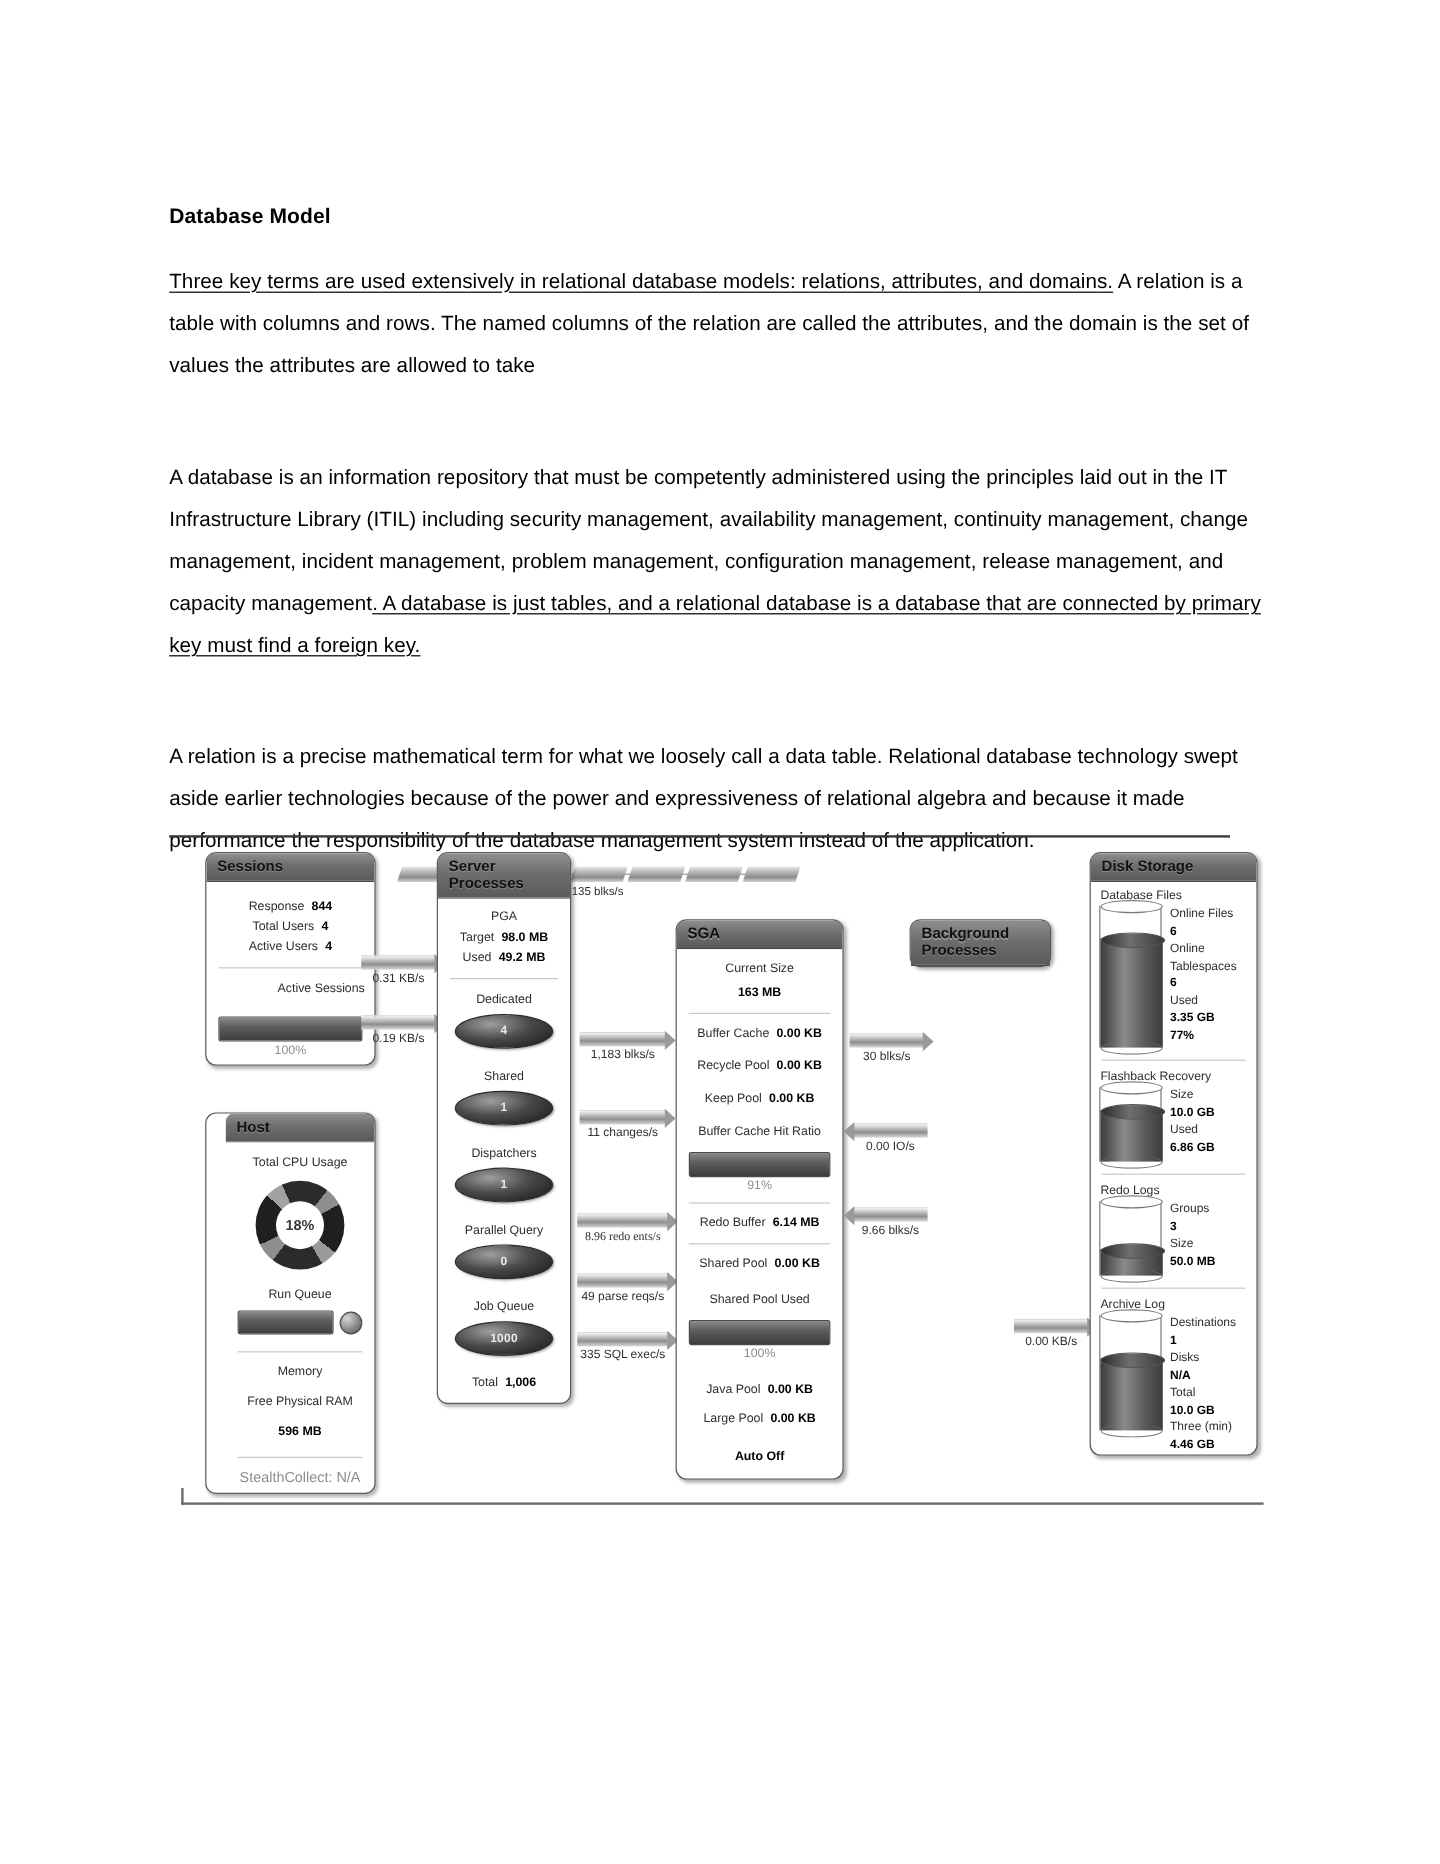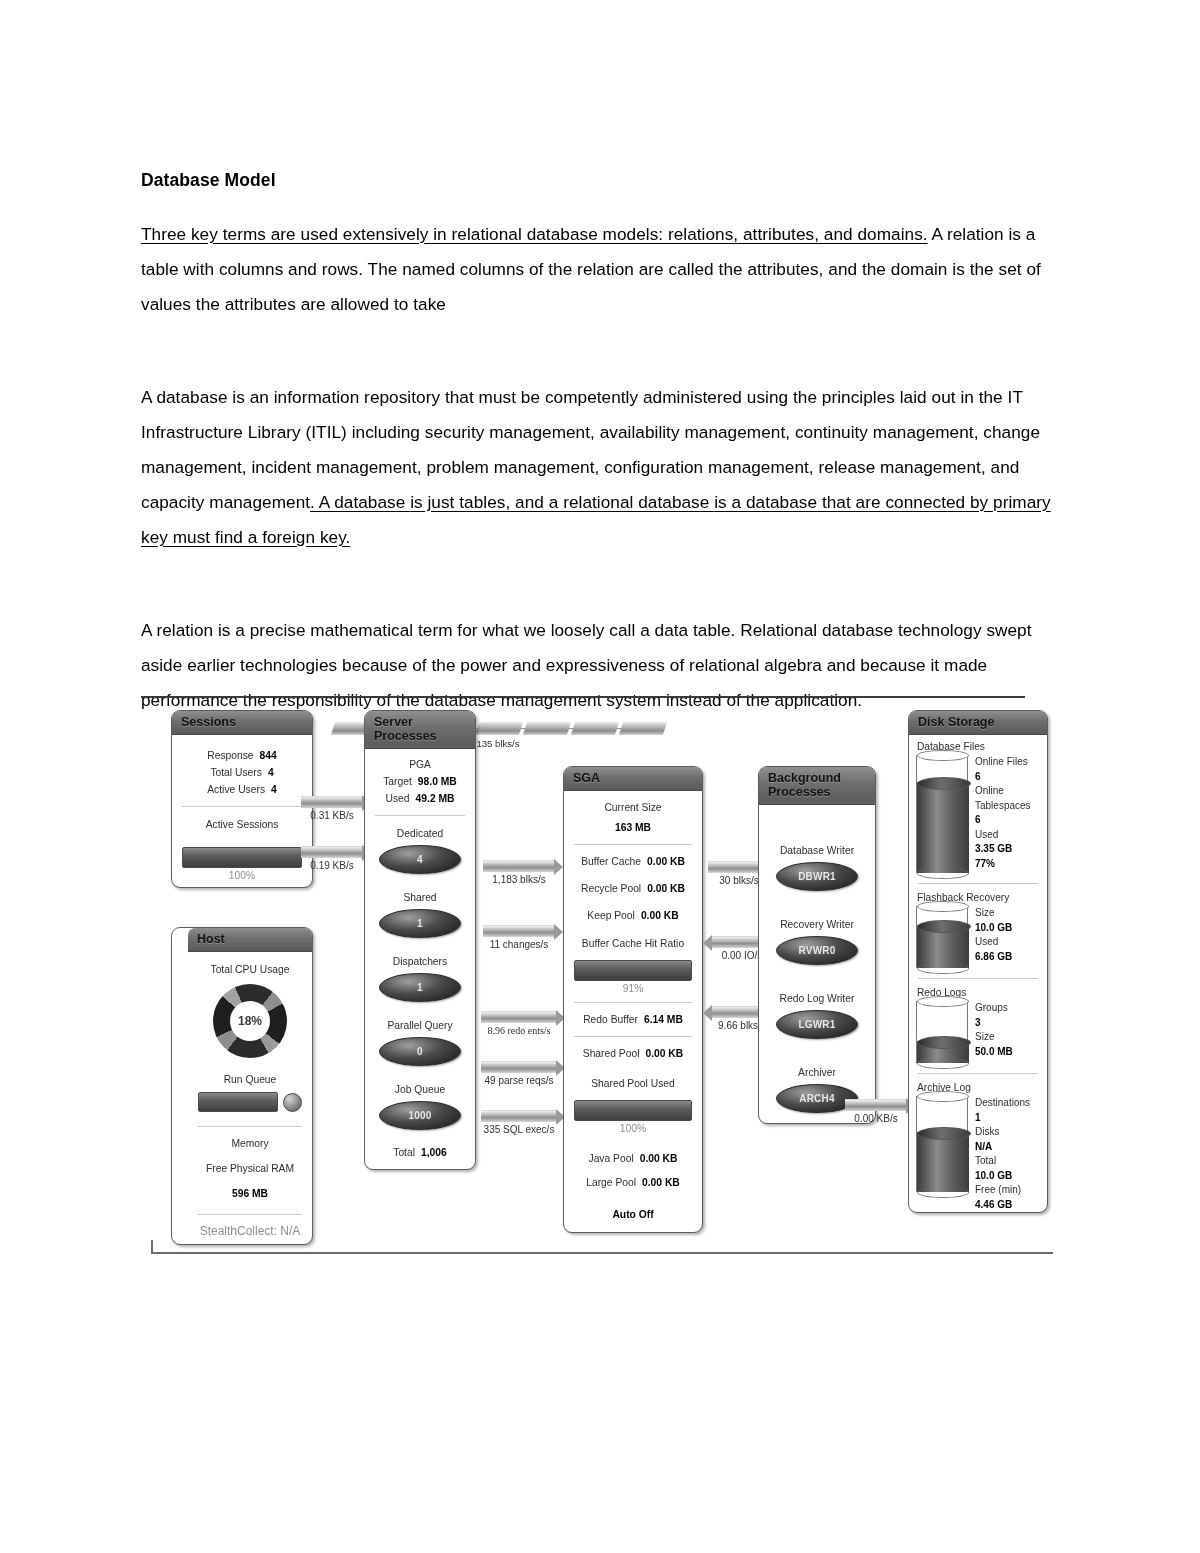--- a/index.html
+++ b/index.html
@@ -228,21 +228,21 @@
         </div>
         <div class="row">
           <span class="lbl">Total Users</span>
           <span class="val">4</span>
         </div>
         <div class="row">
           <span class="lbl">Active Users</span>
           <span class="val">4</span>
         </div>
         <div class="sep"></div>
-        <div class="center" style="margin:10px 0 14px 0;">Active Sessions</div>
+        <div class="center" style="margin:10px 0 14px 0;text-align:right;">Active Sessions</div>
         <div class="bar"></div>
         <div class="pct">100%</div>
       </div>
     </div>
 
     <div class="panel" style="left:38px; top:231px; width:142px;padding-left:16px;">
       <div class="panel-title">Host</div>
       <div class="panel-body" style="padding-top:10px; padding-bottom:5px;">
         <div class="center">Total CPU Usage</div>
         <div class="donut-wrap">
@@ -389,33 +389,20 @@
       <div class="arrow"></div>
       <div class="flabel">0.00 IO/s</div>
     </div>
     <div class="flow rev" style="left:578px; top:310px; width:62px;">
       <div class="arrow"></div>
       <div class="flabel">9.66 blks/s</div>
     </div>
 
     <div class="panel" style="left:625px; top:70px; width:118px;">
       <div class="panel-title" style="white-space:pre-line;">Background Processes</div>
-      <div class="panel-body" style="padding-top:20px; padding-bottom:10px;">
-        <div class="center" style="margin-top:18px;">Database Writer</div>
-        <div class="ell">DBWR1</div>
-
-        <div class="center" style="margin-top:26px;">Recovery Writer</div>
-        <div class="ell">RVWR0</div>
-
-        <div class="center" style="margin-top:26px;">Redo Log Writer</div>
-        <div class="ell">LGWR1</div>
-
-        <div class="center" style="margin-top:26px;">Archiver</div>
-        <div class="ell">ARCH4</div>
-      </div>
     </div>
 
     <div class="flow" style="left:712px; top:403px; width:62px;">
       <div class="arrow"></div>
       <div class="flabel">0.00 KB/s</div>
     </div>
 
     <div class="panel" style="left:775px; top:14px; width:140px;">
       <div class="panel-title">Disk Storage</div>
       <div class="panel-body" style="padding:6px 7px 0 7px;">
@@ -486,21 +473,21 @@
               <div class="bottom"></div>
             </div>
           </div>
           <div class="cyl-meta">
             <span>Destinations</span>
             <b>1</b>
             <span>Disks</span>
             <b>N/A</b>
             <span>Total</span>
             <b>10.0 GB</b>
-            <span>Free (min)</span>
+            <span>Three (min)</span>
             <b>4.46 GB</b>
           </div>
         </div>
 
       </div>
     </div>
 
   </div>
 </div>
 

